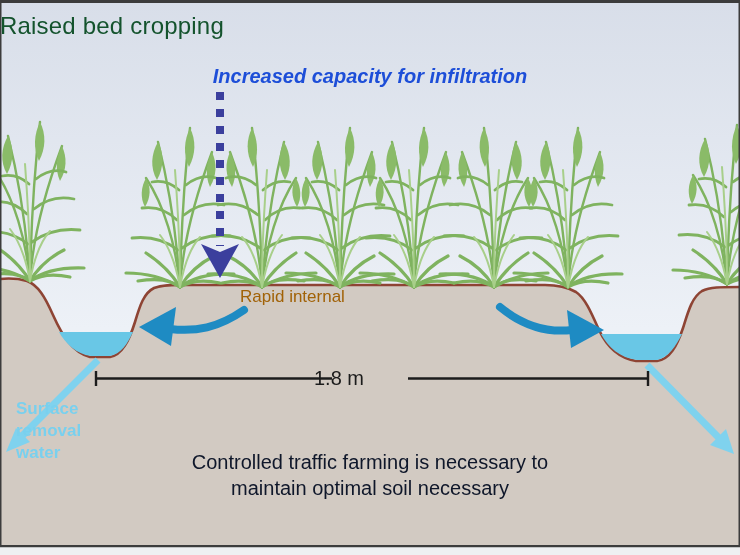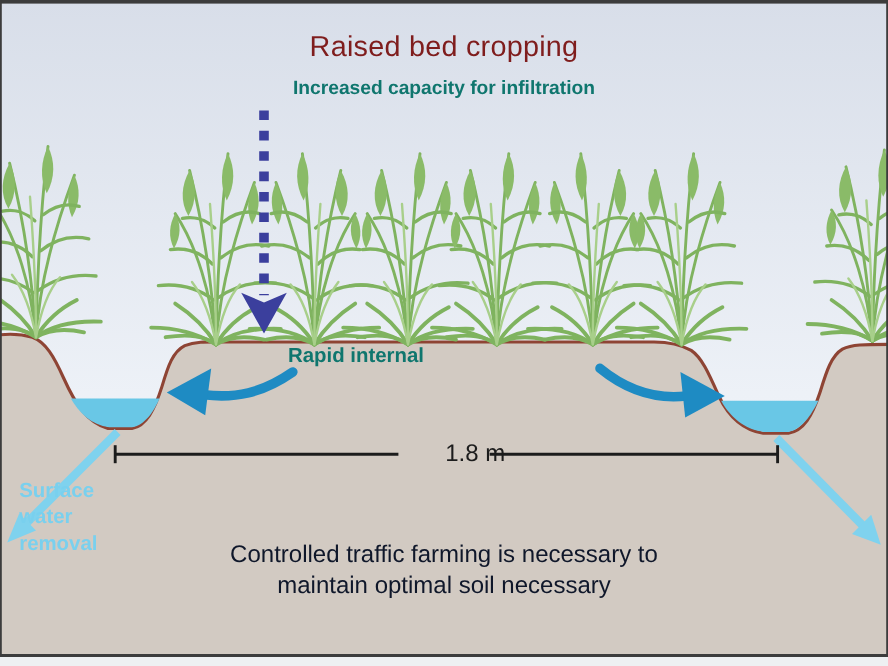--- a/index.html
+++ b/index.html
@@ -3,37 +3,37 @@
 <meta charset="utf-8">
 <style>
   html,body{margin:0;padding:0;}
   .stage{
     position:relative;width:740px;height:555px;overflow:hidden;
     font-family:"Liberation Sans",sans-serif;background:#eef0f2;
   }
   .stage svg{position:absolute;left:0;top:0;}
   .txt{position:absolute;white-space:nowrap;}
   .title{
-    left:0;right:0;top:12px;text-align:center;
-    font-size:24px;color:#7f1d1d;letter-spacing:.2px;margin-top:14px;
+    left:0;right:0;top:12px;
+    font-size:24px;color:#14532d;letter-spacing:.2px;
   }
   .infiltration{
     left:0;right:0;top:65px;text-align:center;
-    font-size:16px;font-weight:700;color:#0f766e;
+    font-size:20px;font-weight:700;color:#1d4ed8;font-style:italic;
   }
   .drainage{
-    left:240px;top:286px;font-size:17px;font-weight:700;
-    color:#0f766e;line-height:21px;white-space:normal;width:140px;
+    left:240px;top:286px;font-size:17px;font-weight:400;
+    color:#a16207;line-height:21px;white-space:normal;width:140px;
   }
   .surface{
     left:16px;top:398px;width:125px;text-align:left;
     font-size:17px;font-weight:700;color:#79d0ee;line-height:22px;white-space:normal;
   }
   .dim-label{
-    left:341px;top:367px;width:80px;text-align:right;
+    left:314px;top:367px;width:80px;text-align:left;
     font-size:20px;color:#1c1c1c;
   }
   .caption{
     left:0;right:0;top:449px;text-align:center;
     font-size:20px;color:#0f172a;line-height:26px;white-space:normal;
   }
 </style>
 </head>
 <body>
 
@@ -152,22 +152,22 @@
   <div class="txt title">Raised bed cropping</div>
 
   <div class="txt infiltration">Increased capacity for infiltration</div>
 
   <div class="txt drainage">
     <div>Rapid internal</div>
   </div>
 
   <div class="txt surface">
     <div>Surface</div>
+    <div>removal</div>
     <div>water</div>
-    <div>removal</div>
   </div>
 
   <div class="txt dim-label">1.8 m</div>
 
   <div class="txt caption">
     <div>Controlled traffic farming is necessary to</div>
     <div>maintain optimal soil necessary</div>
   </div>
 
 </div>

